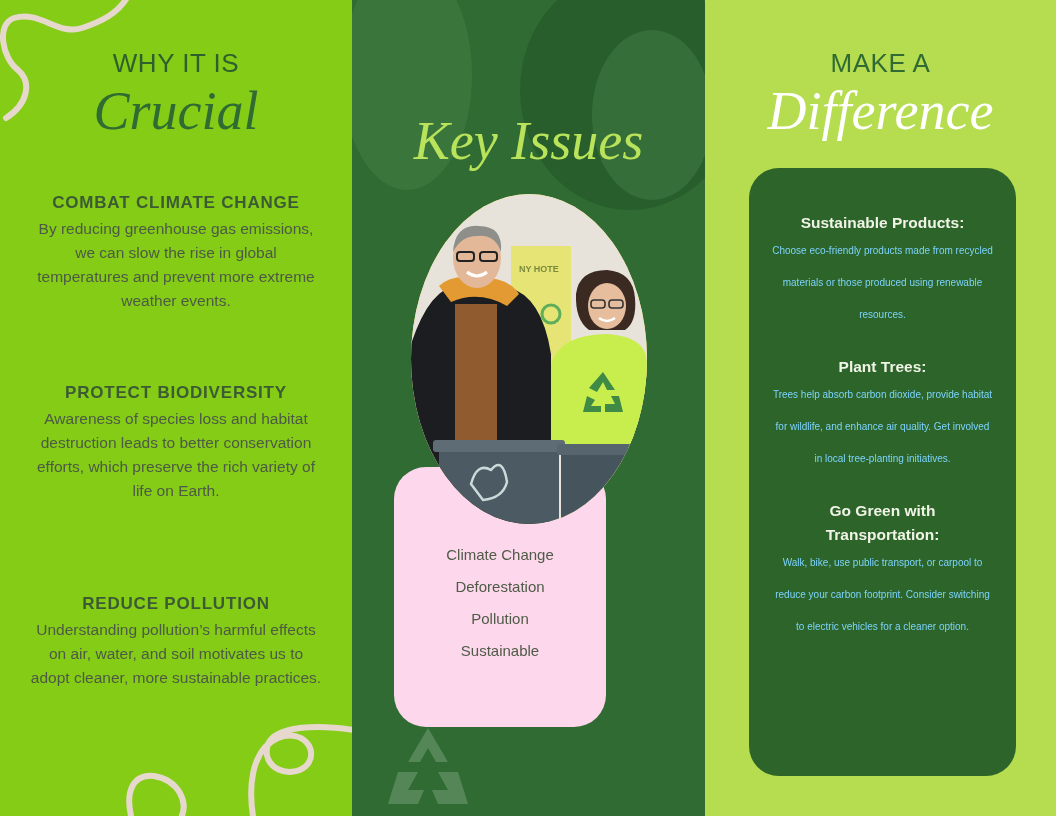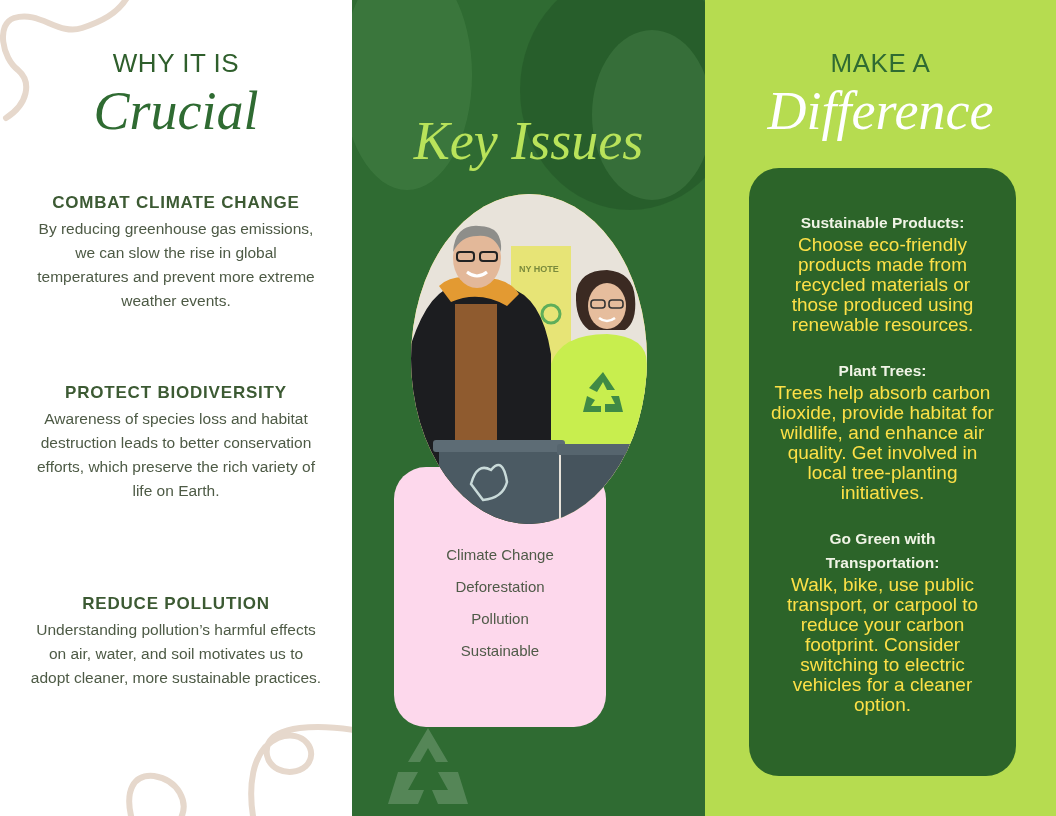--- a/index.html
+++ b/index.html
@@ -1,20 +1,20 @@
 <!DOCTYPE html>
 <html><head>
   <meta charset="utf-8">
   <style>
     * { margin: 0; padding: 0; box-sizing: border-box; }
     html, body { width: 1056px; height: 816px; overflow: hidden; }
     body { font-family: "Liberation Sans", "DejaVu Sans", sans-serif; position: relative; background: #fcd6ea; }
 
     .panel { position: absolute; top: 0; height: 816px; overflow: hidden; }
-    .panel-left { left: 0; width: 352px; background: #ffffff; }
+    .panel-left { left: 0; width: 352px; background: #84cc16; }
     .panel-mid { left: 352px; width: 353px; background: #2f6b32; }
     .panel-right { left: 705px; width: 351px; background: #b6dc50; }
 
     .deco { position: absolute; pointer-events: none; }
 
     .kicker { position: absolute; left: 0; right: 0; text-align: center; font-family: "Liberation Sans", sans-serif; font-size: 26px; letter-spacing: 0.5px; color: #2f5f2c; }
     .script { position: absolute; left: 0; right: 0; text-align: center; font-family: "Liberation Serif", "DejaVu Serif", serif; font-style: italic; font-size: 54px; line-height: 1; }
 
     .left-kicker { top: 48px; }
     .left-script { top: 84px; color: #2f6b32; }
@@ -31,21 +31,21 @@
     .issues-box { position: absolute; left: 42px; top: 467px; width: 212px; height: 260px; background: #fdd8ec; border-radius: 32px; z-index: 2; }
     .issues-list { position: absolute; left: 0; right: 0; top: 72px; list-style: none; text-align: center; }
     .issues-list li { font-size: 15px; color: #4f5a48; line-height: 32px; }
 
     .right-kicker { top: 48px; color: #2f6b32; }
     .right-script { top: 84px; color: #ffffff; }
 
     .tips-card { position: absolute; left: 44px; top: 168px; width: 267px; height: 608px; background: #2c6429; border-radius: 30px; padding-top: 43px; text-align: center; }
     .tip { margin-bottom: 24px; }
     .tip h4 { font-size: 15.5px; font-weight: bold; color: #f0f4e6; line-height: 24px; padding: 0 40px; }
-    .tip p { font-size: 19px; line-height: 20px; color: #fde047; padding: 0 22px; }
+    .tip p { font-size: 10px; line-height: 32px; color: #7dd3fc; padding: 0 22px; }
   </style>
 </head>
 <body>
 
 <section class="panel panel-left">
   <svg class="deco" style="left:0;top:0" width="140" height="130" viewBox="0 0 140 130">
     <path d="M 128 -4 C 118 14, 100 22, 82 28 C 58 36, 40 10, 14 18 C -4 24, 2 58, 18 70 C 32 82, 28 104, 6 118" fill="none" stroke="#e6d8cc" stroke-width="6" stroke-linecap="round"></path>
   </svg>
   <svg class="deco" style="left:120px;top:700px" width="232" height="116" viewBox="0 0 232 116">
     <path d="M 12 120 C 4 90, 14 74, 34 76 C 58 80, 70 102, 60 120" fill="none" stroke="#e6d8cc" stroke-width="6" stroke-linecap="round"></path>

